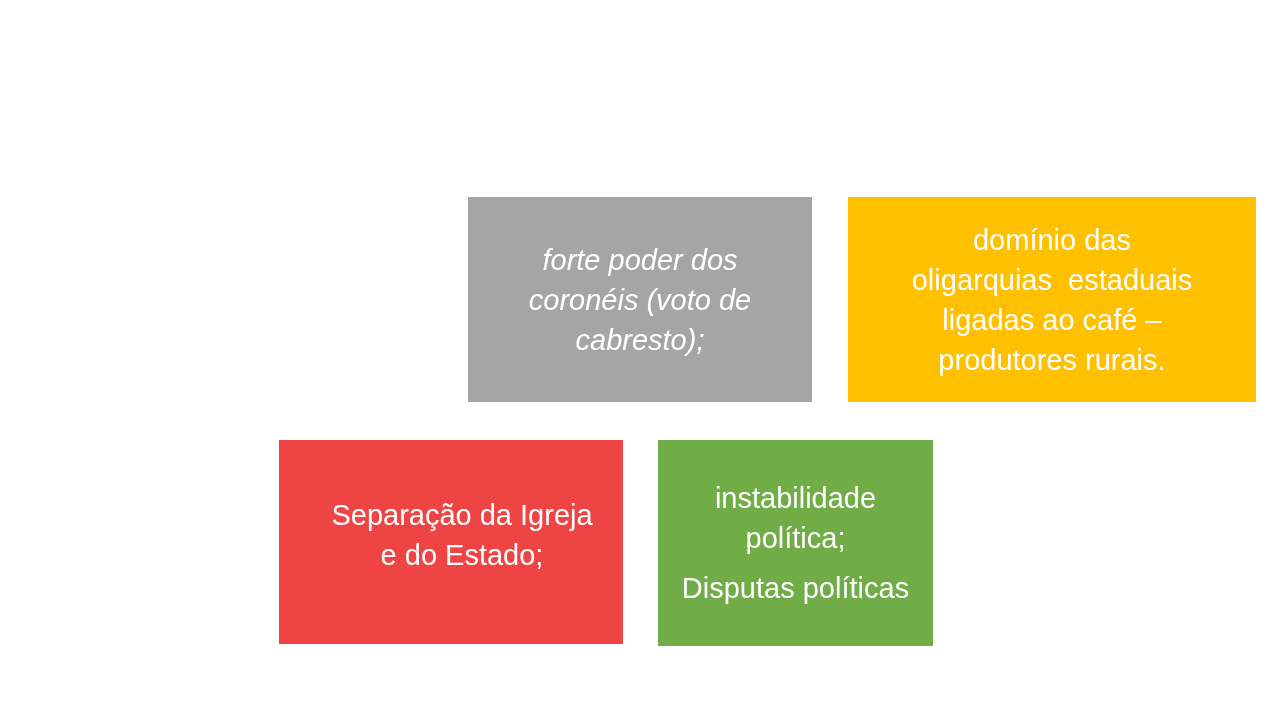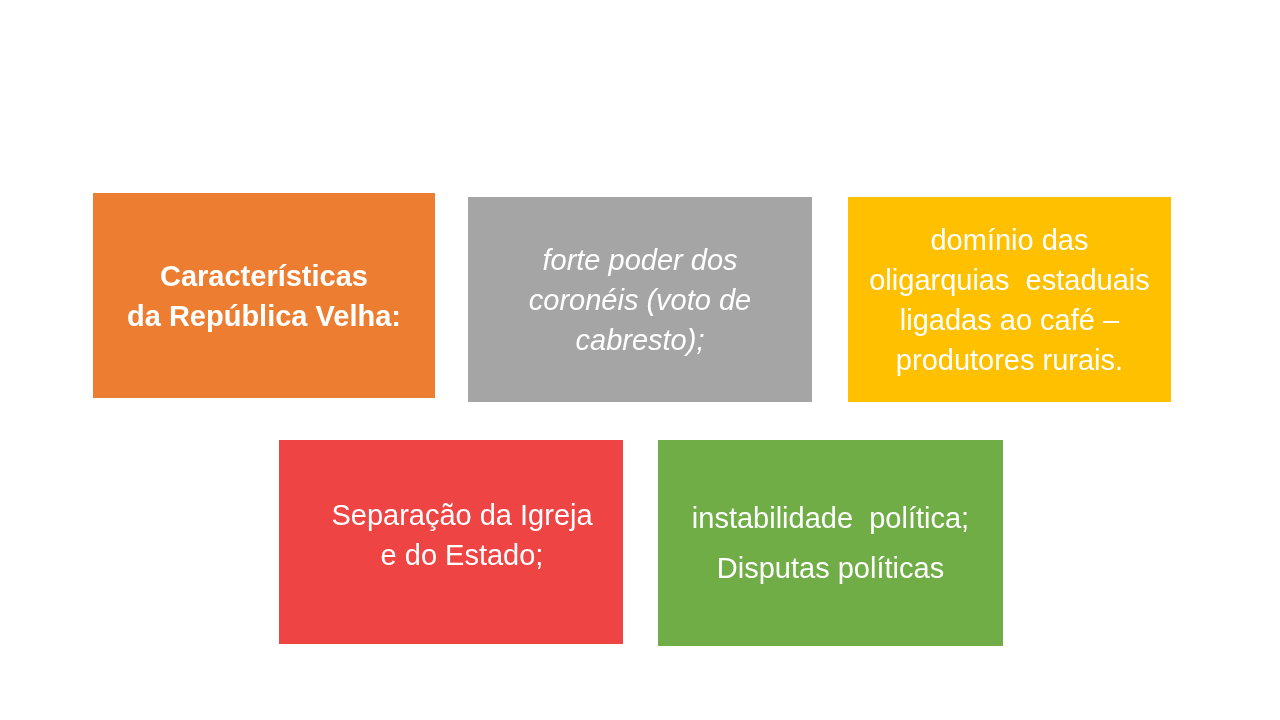--- a/index.html
+++ b/index.html
@@ -29,34 +29,30 @@
     white-space: pre-wrap;
     font-size: 29px;
     line-height: 40px;
     color: #ffffff;
     font-weight: 400;
   }
   .box-text.bold { font-weight: 700; }
 
   #box-caracteristicas { left: 93px;  top: 193px; width: 342px; height: 205px; }
   #box-coroneis        { left: 468px; top: 197px; width: 344px; height: 205px; font-style: italic; }
-  #box-oligarquias     { left: 848px; top: 197px; width: 323px; height: 205px; padding: 8px 4px; }
+  #box-oligarquias     { left: 848px; top: 197px; width: 408px; height: 205px; padding: 8px 4px; }
   #box-igreja-estado   { left: 279px; top: 440px; width: 344px; height: 204px; padding-bottom: 22px; }
-  #box-instabilidade   { left: 658px; top: 440px; width: 345px; height: 206px; }
+  #box-instabilidade   { left: 658px; top: 440px; width: 275px; height: 206px; }
   #box-instabilidade .para-2 { margin-top: 10px; }
 </style>
 </head>
 <body>
 
 <div class="slide">
 
-  <div class="shape-box" id="box-caracteristicas" style="background-color: rgb(237, 125, 49);">
-    <div class="box-text bold">Características
-da República Velha:</div>
-  </div>
 
   <div class="shape-box" id="box-coroneis" style="background-color: rgb(165, 165, 165);">
     <div class="box-text">forte poder dos
 coronéis (voto de
 cabresto);</div>
   </div>
 
   <div class="shape-box" id="box-oligarquias" style="background-color: rgb(255, 192, 0);">
     <div class="box-text">domínio das
 oligarquias  estaduais

